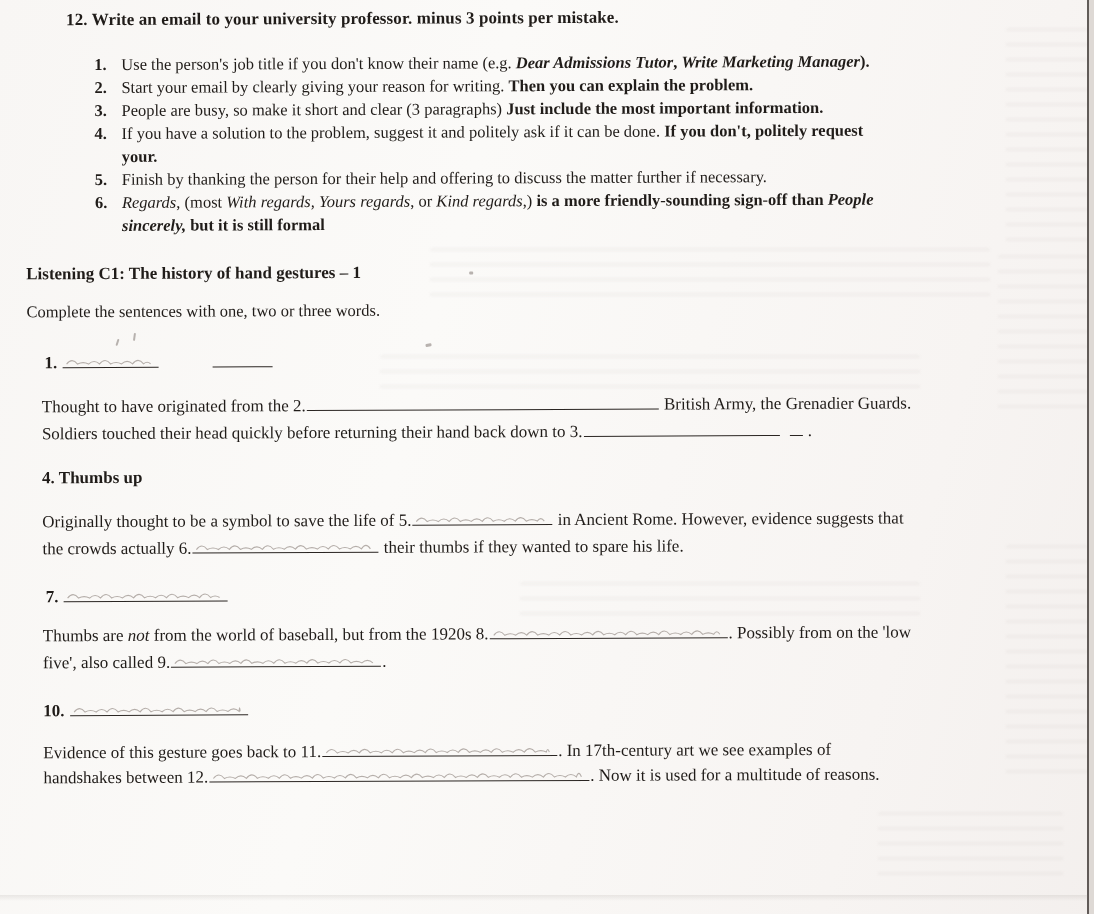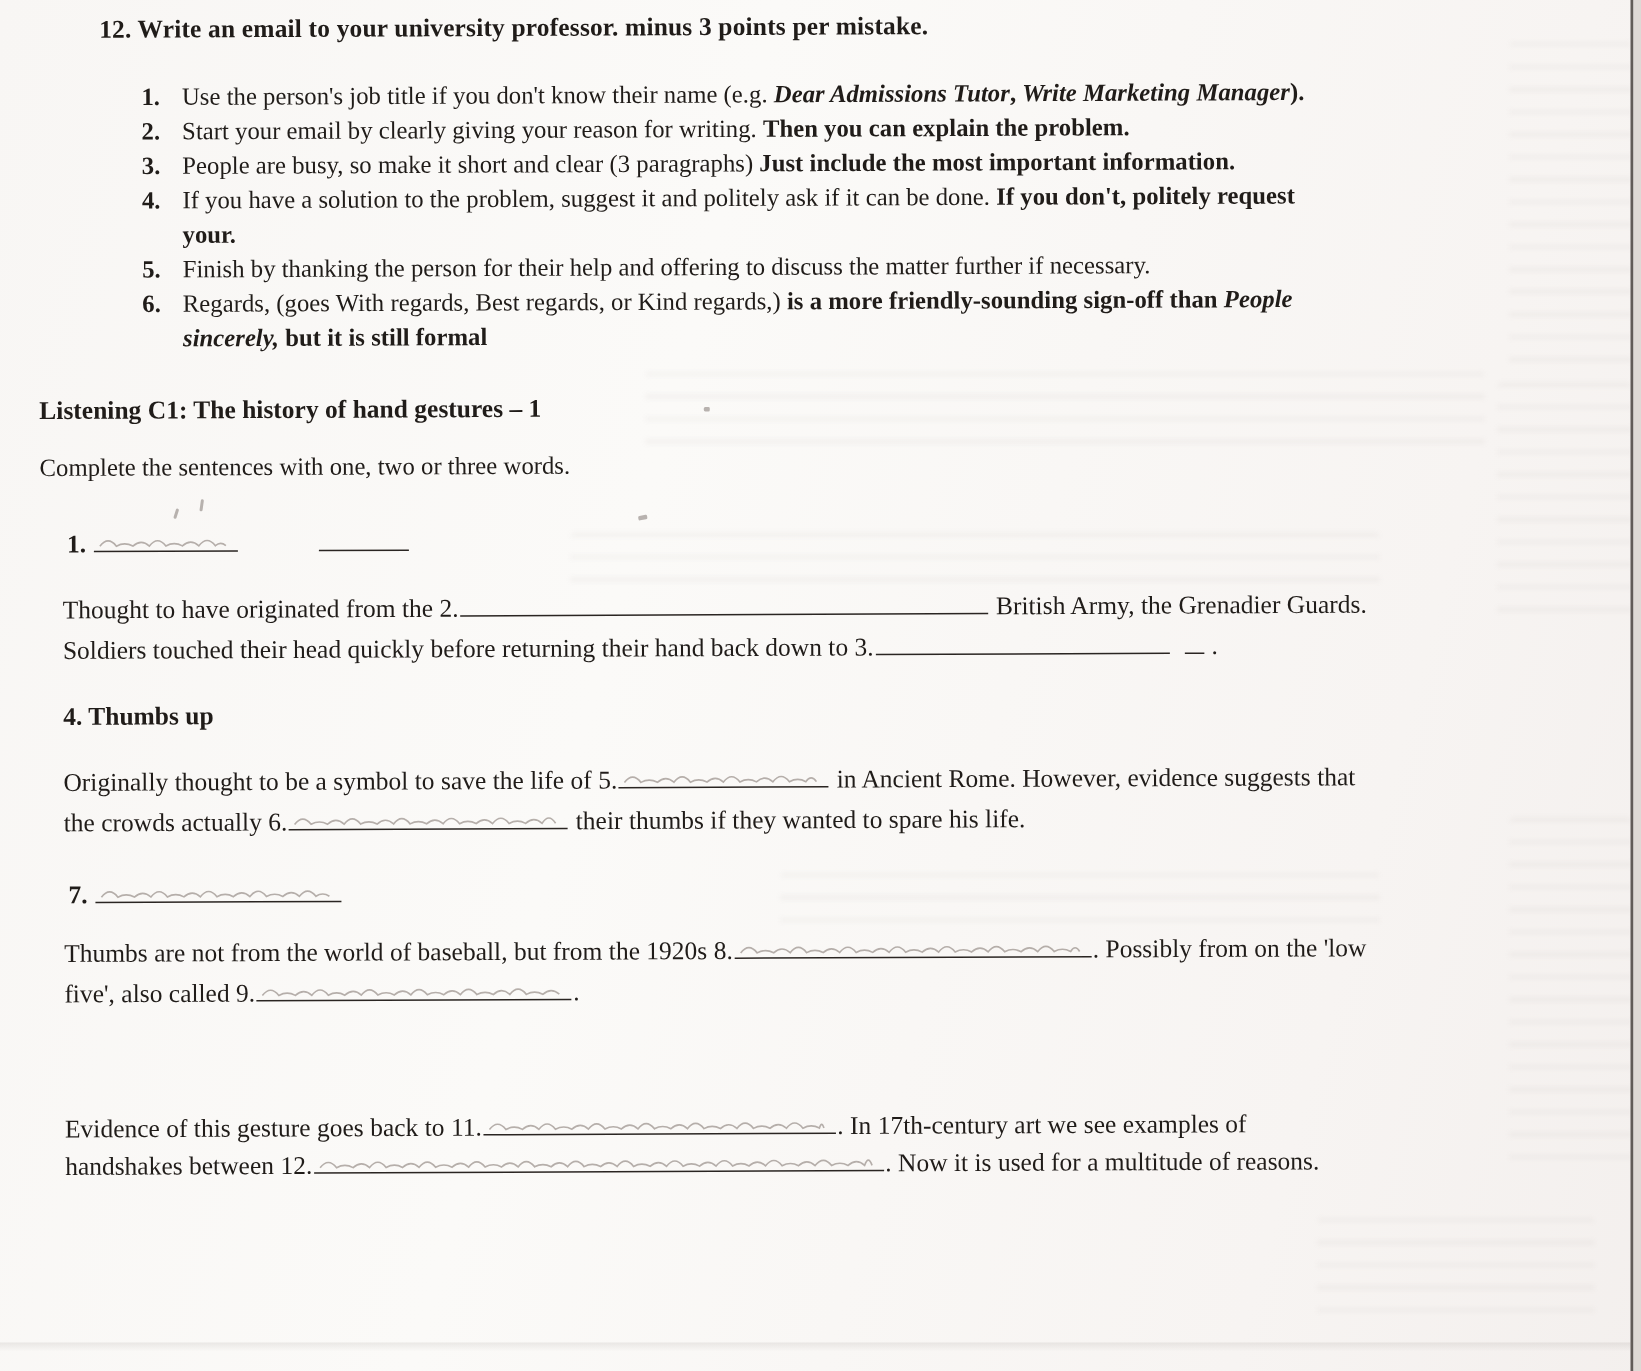--- a/index.html
+++ b/index.html
@@ -14,21 +14,21 @@
     color:#201c19;
     padding-left:27px;
   }
   .tilt{
     position:absolute;inset:0;
     transform:rotate(-0.25deg);
     transform-origin:50% 50%;
   }
   .abs{position:absolute;white-space:nowrap;}
   .b{font-weight:bold;}
-  .i{}
+  .i{font-style:italic;}
   .bi{font-weight:bold;font-style:italic;text-align:center;}
 
   
   .title{left:68px;top:8px;font-size:17px;font-weight:bold;letter-spacing:.1px;}
   .tips{position:absolute;left:96px;top:51px;width:920px;}
   .tip{display:flex;line-height:23px;font-size:16.5px;}
   .tip-num{flex:0 0 27px;font-weight:bold;}
   .tip-body{flex:1;white-space:normal;}
 
   
@@ -98,21 +98,21 @@
       <div class="tip">
         <span class="tip-num">4.</span>
         <span class="tip-body"><span>If you have a solution to the problem, suggest it and politely ask if it can be done. </span><span class="b">If you don't, politely request</span><br><span class="b">your.</span></span>
       </div>
       <div class="tip">
         <span class="tip-num">5.</span>
         <span class="tip-body"><span>Finish by thanking the person for their help and offering to discuss the matter further if necessary.</span></span>
       </div>
       <div class="tip">
         <span class="tip-num">6.</span>
-        <span class="tip-body"><span class="i">Regards</span><span>, (goes </span><span class="i">With regards, Best regards</span><span>, or </span><span class="i">Kind regards</span><span>,) </span><span class="b">is a more friendly-sounding sign-off than </span><span class="bi">People</span><br><span class="bi">sincerely,</span><span class="b"> but it is still formal</span></span>
+        <span class="tip-body"><span class="i">Regards</span><span>, (most </span><span class="i">With regards, Yours regards</span><span>, or </span><span class="i">Kind regards</span><span>,) </span><span class="b">is a more friendly-sounding sign-off than </span><span class="bi">People</span><br><span class="bi">sincerely,</span><span class="b"> but it is still formal</span></span>
       </div>
     </div>
 
     <div class="abs lheading">Listening C1: The history of hand gestures – 1</div>
     <div class="abs instructions">Complete the sentences with one, two or three words.</div>
 
     <div class="abs exline ex1"><span class="b">1. </span><span class="blank" style="width: 96px;"><svg width="96" height="20" class="scribble">
             <path d="M4 14 q 5.5 -7 11 0 q 5.5 -3 11 0 q 5.5 -5 11 0 q 5.5 -7 11 0 q 5.5 -3 11 0 q 5.5 -5 11 0 q 5.5 -7 11 0 q 3.5 -3 7 0" fill="none" stroke="#aaa29d" stroke-width="1.1"></path>
           </svg></span><span class="gap" style="width: 52px;"></span><span class="blank" style="width: 60px;"></span></div>
     <div class="abs exline ex2"><span>Thought to have originated from the 2.</span><span class="blank" style="width: 352px;"></span><span> British Army, the Grenadier Guards.</span></div>
@@ -126,20 +126,23 @@
           </svg></span><span> their thumbs if they wanted to spare his life.</span></div>
     <div class="abs exline ex7"><span class="b">7. </span><span class="blank" style="width: 164px;"><svg width="164" height="20" class="scribble">
             <path d="M4 14 q 5.5 -7 11 0 q 5.5 -3 11 0 q 5.5 -5 11 0 q 5.5 -7 11 0 q 5.5 -3 11 0 q 5.5 -5 11 0 q 5.5 -7 11 0 q 5.5 -3 11 0 q 5.5 -5 11 0 q 5.5 -7 11 0 q 5.5 -3 11 0 q 5.5 -5 11 0 q 5.5 -7 11 0 q 4.5 -3 9 0" fill="none" stroke="#aaa29d" stroke-width="1.1"></path>
           </svg></span></div>
     <div class="abs exline ex8"><span>Thumbs are </span><span class="i">not</span><span> from the world of baseball, but from the 1920s  8.</span><span class="blank" style="width: 238px;"><svg width="238" height="20" class="scribble">
             <path d="M4 14 q 5.5 -7 11 0 q 5.5 -3 11 0 q 5.5 -5 11 0 q 5.5 -7 11 0 q 5.5 -3 11 0 q 5.5 -5 11 0 q 5.5 -7 11 0 q 5.5 -3 11 0 q 5.5 -5 11 0 q 5.5 -7 11 0 q 5.5 -3 11 0 q 5.5 -5 11 0 q 5.5 -7 11 0 q 5.5 -3 11 0 q 5.5 -5 11 0 q 5.5 -7 11 0 q 5.5 -3 11 0 q 5.5 -5 11 0 q 5.5 -7 11 0 q 5.5 -3 11 0 q 3 -5 6 0" fill="none" stroke="#aaa29d" stroke-width="1.1"></path>
           </svg></span><span>. Possibly from on the 'low</span></div>
     <div class="abs exline ex9"><span>five', also called 9.</span><span class="blank" style="width: 210px;"><svg width="210" height="20" class="scribble">
             <path d="M4 14 q 5.5 -7 11 0 q 5.5 -3 11 0 q 5.5 -5 11 0 q 5.5 -7 11 0 q 5.5 -3 11 0 q 5.5 -5 11 0 q 5.5 -7 11 0 q 5.5 -3 11 0 q 5.5 -5 11 0 q 5.5 -7 11 0 q 5.5 -3 11 0 q 5.5 -5 11 0 q 5.5 -7 11 0 q 5.5 -3 11 0 q 5.5 -5 11 0 q 5.5 -7 11 0 q 5.5 -3 11 0 q 5.5 -5 11 0" fill="none" stroke="#aaa29d" stroke-width="1.1"></path>
           </svg></span><span>.</span></div>
+    <div class="abs exline ex10"><span class="b">10. </span><span class="blank" style="width: 178px;"><svg width="178" height="20" class="scribble">
+            <path d="M4 14 q 5.5 -7 11 0 q 5.5 -3 11 0 q 5.5 -5 11 0 q 5.5 -7 11 0 q 5.5 -3 11 0 q 5.5 -5 11 0 q 5.5 -7 11 0 q 5.5 -3 11 0 q 5.5 -5 11 0 q 5.5 -7 11 0 q 5.5 -3 11 0 q 5.5 -5 11 0 q 5.5 -7 11 0 q 5.5 -3 11 0 q 5.5 -5 11 0 q 0.5 -7 1 0" fill="none" stroke="#aaa29d" stroke-width="1.1"></path>
+          </svg></span></div>
     <div class="abs exline ex11"><span>Evidence of this gesture goes back to 11.</span><span class="blank" style="width: 235px;"><svg width="235" height="20" class="scribble">
             <path d="M4 14 q 5.5 -7 11 0 q 5.5 -3 11 0 q 5.5 -5 11 0 q 5.5 -7 11 0 q 5.5 -3 11 0 q 5.5 -5 11 0 q 5.5 -7 11 0 q 5.5 -3 11 0 q 5.5 -5 11 0 q 5.5 -7 11 0 q 5.5 -3 11 0 q 5.5 -5 11 0 q 5.5 -7 11 0 q 5.5 -3 11 0 q 5.5 -5 11 0 q 5.5 -7 11 0 q 5.5 -3 11 0 q 5.5 -5 11 0 q 5.5 -7 11 0 q 5.5 -3 11 0 q 1.5 -5 3 0" fill="none" stroke="#aaa29d" stroke-width="1.1"></path>
           </svg></span><span>. In 17th-century art we see examples of</span></div>
     <div class="abs exline ex12"><span>handshakes between 12.</span><span class="blank" style="width: 380px;"><svg width="380" height="20" class="scribble">
             <path d="M4 14 q 5.5 -7 11 0 q 5.5 -3 11 0 q 5.5 -5 11 0 q 5.5 -7 11 0 q 5.5 -3 11 0 q 5.5 -5 11 0 q 5.5 -7 11 0 q 5.5 -3 11 0 q 5.5 -5 11 0 q 5.5 -7 11 0 q 5.5 -3 11 0 q 5.5 -5 11 0 q 5.5 -7 11 0 q 5.5 -3 11 0 q 5.5 -5 11 0 q 5.5 -7 11 0 q 5.5 -3 11 0 q 5.5 -5 11 0 q 5.5 -7 11 0 q 5.5 -3 11 0 q 5.5 -5 11 0 q 5.5 -7 11 0 q 5.5 -3 11 0 q 5.5 -5 11 0 q 5.5 -7 11 0 q 5.5 -3 11 0 q 5.5 -5 11 0 q 5.5 -7 11 0 q 5.5 -3 11 0 q 5.5 -5 11 0 q 5.5 -7 11 0 q 5.5 -3 11 0 q 5.5 -5 11 0 q 2.5 -7 5 0" fill="none" stroke="#aaa29d" stroke-width="1.1"></path>
           </svg></span><span>. Now it is used for a multitude of reasons.</span></div>
 
     <div class="stray m1"></div>
     <div class="stray m2"></div>
     <div class="stray m3"></div>

